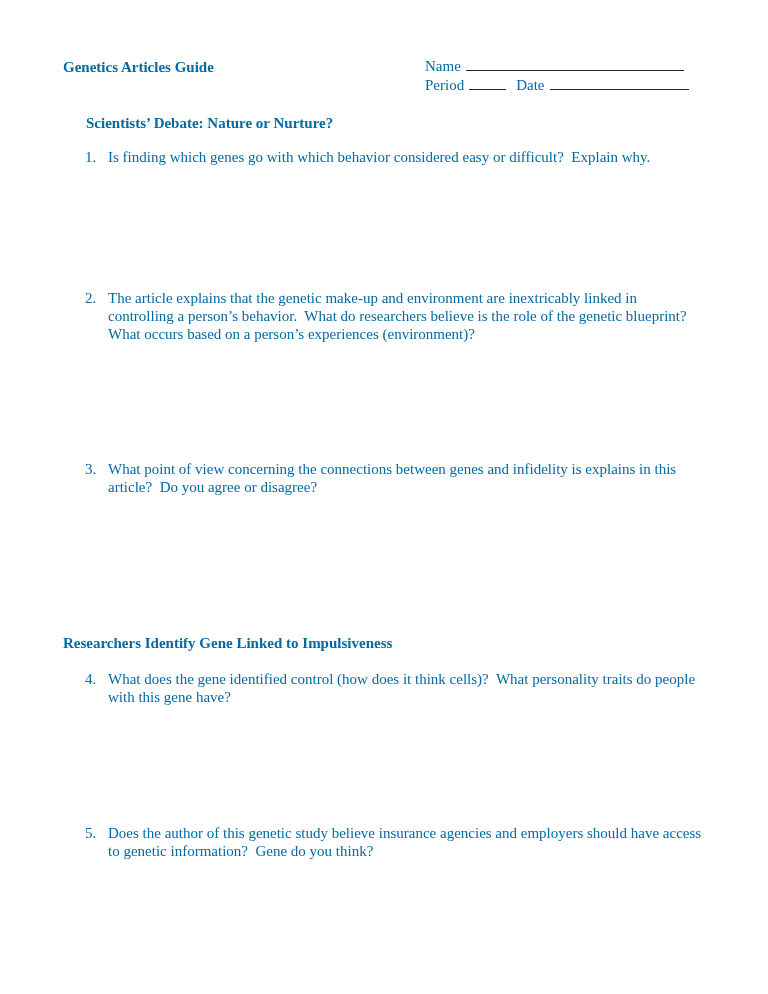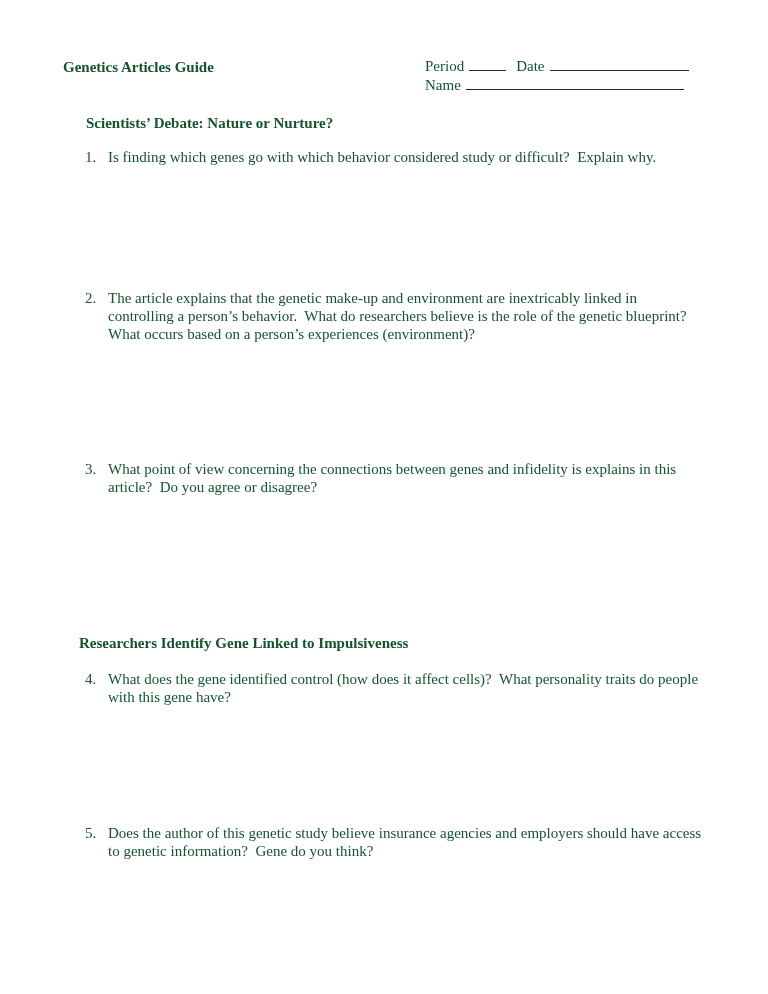--- a/index.html
+++ b/index.html
@@ -11,21 +11,21 @@
     position: relative;
     width: 768px;
     height: 994px;
     background: #ffffff;
     overflow: hidden;
     box-sizing: border-box;
     padding: 56px 63px 0 63px;
     font-family: "Liberation Serif", "DejaVu Serif", serif;
     font-size: 15px;
     line-height: 18px;
-    color: #14532d;
+    color: #0369a1;
   }
   .header-row {
     display: flex;
     align-items: flex-start;
   }
   .header-left {
     width: 362px;
     flex-shrink: 0;
     font-weight: bold;
     padding-top: 2px;
@@ -44,21 +44,21 @@
     vertical-align: baseline;
     margin-left: 5px;
   }
   .blank-name   { width: 218px; }
   .blank-period { width: 37px; margin-right: 10px; }
   .blank-date   { width: 139px; }
   .section-heading {
     font-weight: bold;
   }
   .sh-1 { margin-top: 20px; margin-left: 23px; }
-  .sh-2 { margin-top: 138px; margin-left: 16px; }
+  .sh-2 { margin-top: 138px; }
   .question {
     display: flex;
     padding-left: 22px;
   }
   .q-num {
     width: 23px;
     flex-shrink: 0;
   }
   .q-text {
     flex: 1;
@@ -72,50 +72,50 @@
 </style>
 </head>
 <body>
 
 <div class="page">
 
   <div class="header-row">
     <div class="header-left">Genetics Articles Guide</div>
     <div class="header-right">
       <div class="field-line">
-        <span>Period</span><span class="blank blank-period"></span><span>Date</span><span class="blank blank-date"></span>
+        <span>Name</span><span class="blank blank-name"></span>
       </div>
       <div class="field-line">
-        <span>Name</span><span class="blank blank-name"></span>
+        <span>Period</span><span class="blank blank-period"></span><span>Date</span><span class="blank blank-date"></span>
       </div>
     </div>
   </div>
 
   <div class="section-heading sh-1">Scientists’ Debate: Nature or Nurture?</div>
 
   <div class="question q-1">
     <span class="q-num">1.</span>
-    <span class="q-text">Is finding which genes go with which behavior considered study or difficult?  Explain why.</span>
+    <span class="q-text">Is finding which genes go with which behavior considered easy or difficult?  Explain why.</span>
   </div>
 
   <div class="question q-2">
     <span class="q-num">2.</span>
     <span class="q-text">The article explains that the genetic make-up and environment are inextricably linked in controlling a person’s behavior.  What do researchers believe is the role of the genetic blueprint? What occurs based on a person’s experiences (environment)?</span>
   </div>
 
   <div class="question q-3">
     <span class="q-num">3.</span>
     <span class="q-text">What point of view concerning the connections between genes and infidelity is explains in this article?  Do you agree or disagree?</span>
   </div>
 
   <div class="section-heading sh-2">Researchers Identify Gene Linked to Impulsiveness</div>
 
   <div class="question q-4">
     <span class="q-num">4.</span>
-    <span class="q-text">What does the gene identified control (how does it affect cells)?  What personality traits do people with this gene have?</span>
+    <span class="q-text">What does the gene identified control (how does it think cells)?  What personality traits do people with this gene have?</span>
   </div>
 
   <div class="question q-5">
     <span class="q-num">5.</span>
     <span class="q-text">Does the author of this genetic study believe insurance agencies and employers should have access to genetic information?  Gene do you think?</span>
   </div>
 
 </div>
 
 </body></html>

